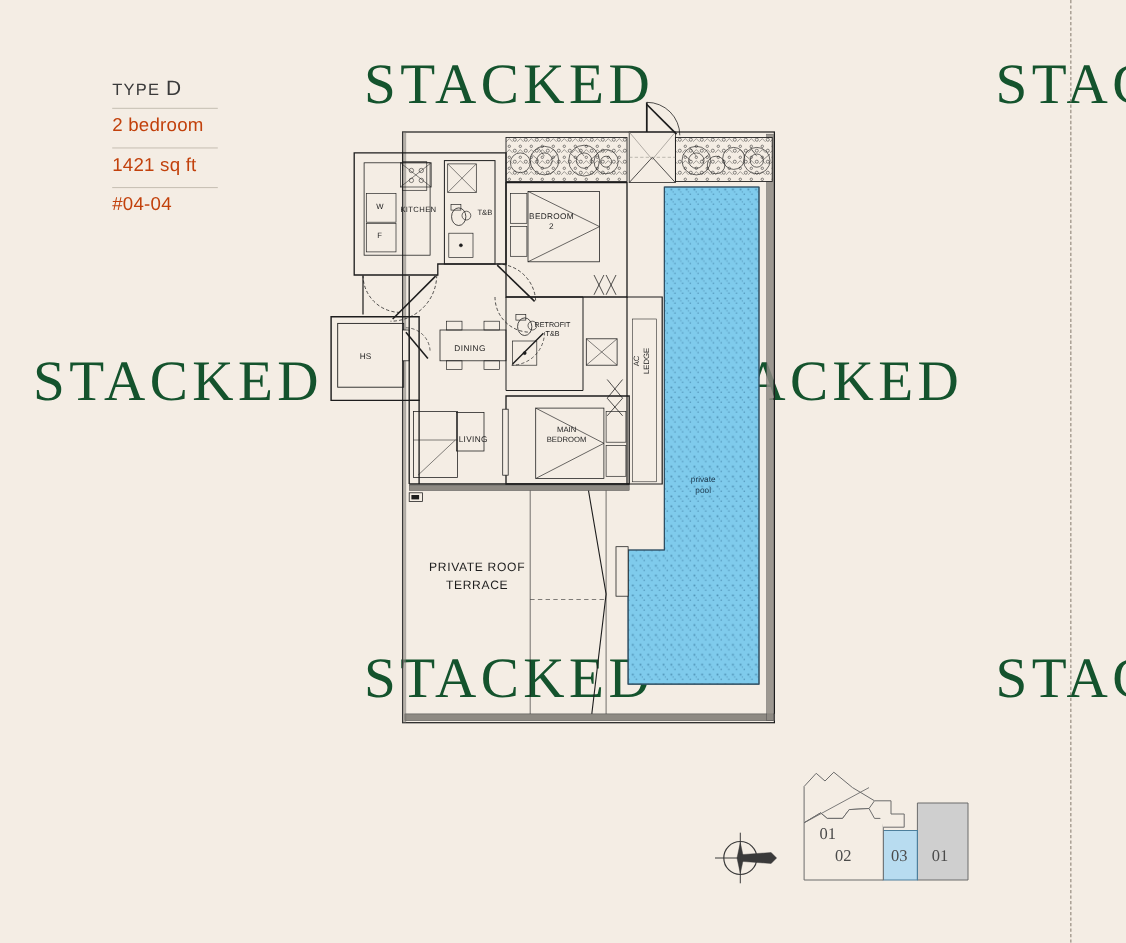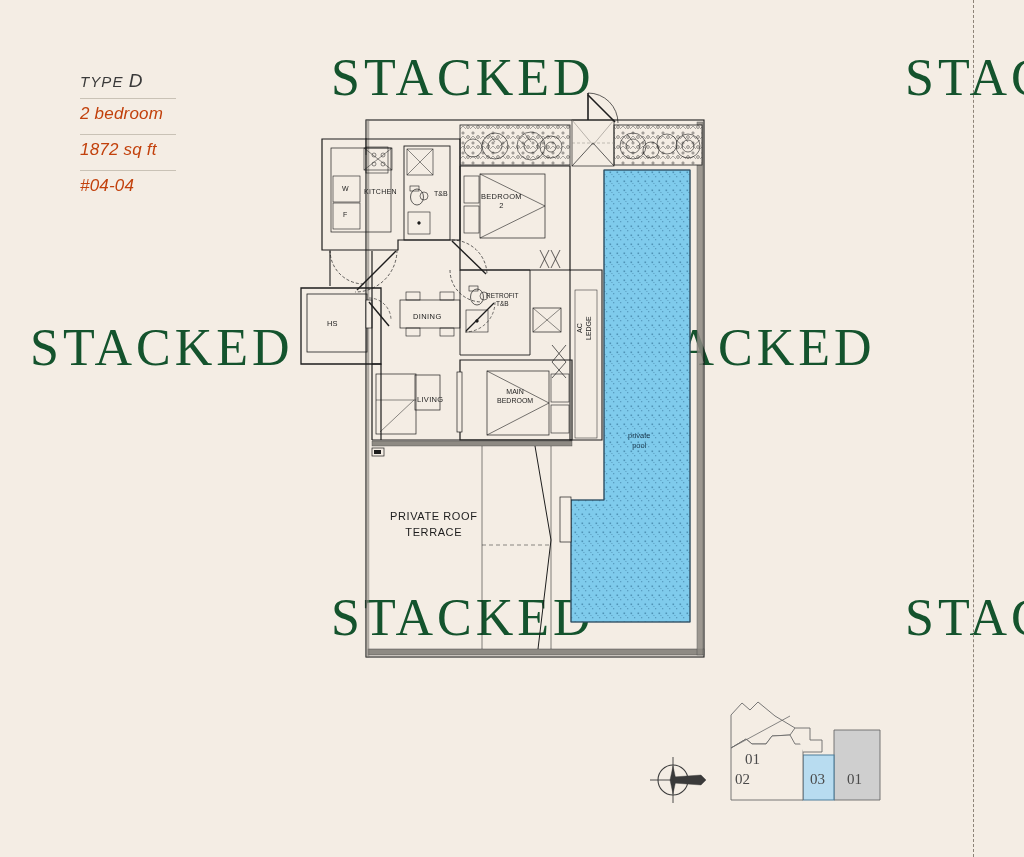--- a/index.html
+++ b/index.html
@@ -36,35 +36,35 @@
 
   
   .dashed-guide {
     position: absolute;
     left: 973px; top: 0;
     width: 0; height: 857px;
     border-left: 1px dashed #8d8377;
   }
 
   
-  .title-block { position: absolute; left: 80px; top: 70px; width: 96px; font-style: italic; }
+  .title-block { position: absolute; left: 102px; top: 70px; width: 96px; }
   .tb-type { font-size: 15px; letter-spacing: 1.1px; color: #3a3a3a; white-space: nowrap; }
   .tb-type b { font-weight: normal; font-size: 19px; }
   .tb-rule { height: 1px; background: #c9c2b6; margin: 6px 0 0 0; width: 96px; }
   .tb-line { font-size: 17px; color: #c2410c; padding: 5px 0 4px 0; letter-spacing: .2px; white-space: nowrap; }
 
   
   .plan { position: absolute; left: 0; top: 0; width: 1024px; height: 857px; }
   .kp-label {
     position: absolute;
     font-family: "Liberation Serif", serif;
     font-size: 15px; color: #4a4a4a;
   }
   .kp-01 { left: 745px; top: 719px; margin-top: 32px; }
-  .kp-02 { left: 735px; top: 771px; }
+  .kp-02 { left: 759px; top: 771px; }
   .kp-03 { left: 810px; top: 771px; }
   .kp-04 { left: 847px; top: 771px; }
 
   
   .rl {
     position: absolute;
     font-family: "Liberation Sans", sans-serif;
     color: #1d1d1d;
     text-align: center;
     white-space: pre;
@@ -99,21 +99,21 @@
 <div class="dashed-guide"></div>
 
 <div class="title-block">
   <div class="tb-type">
     <span>TYPE</span>
     <b>D</b>
   </div>
   <div class="tb-rule"></div>
   <div class="tb-line">2 bedroom</div>
   <div class="tb-rule"></div>
-  <div class="tb-line">1872 sq ft</div>
+  <div class="tb-line">1421 sq ft</div>
   <div class="tb-rule"></div>
   <div class="tb-line">#04-04</div>
 </div>
 
 <svg class="plan" viewBox="0 0 1024 857" xmlns="http://www.w3.org/2000/svg">
   <defs>
     <pattern id="poolTex" width="7" height="9" patternUnits="userSpaceOnUse">
       <rect width="7" height="9" fill="#7fcbec"></rect>
       <rect x="0.5" y="0.5" width="1.6" height="1.6" fill="#3f7fa3" opacity=".75"></rect>
       <rect x="4" y="5" width="1.3" height="1.3" fill="#3f7fa3" opacity=".6"></rect>

